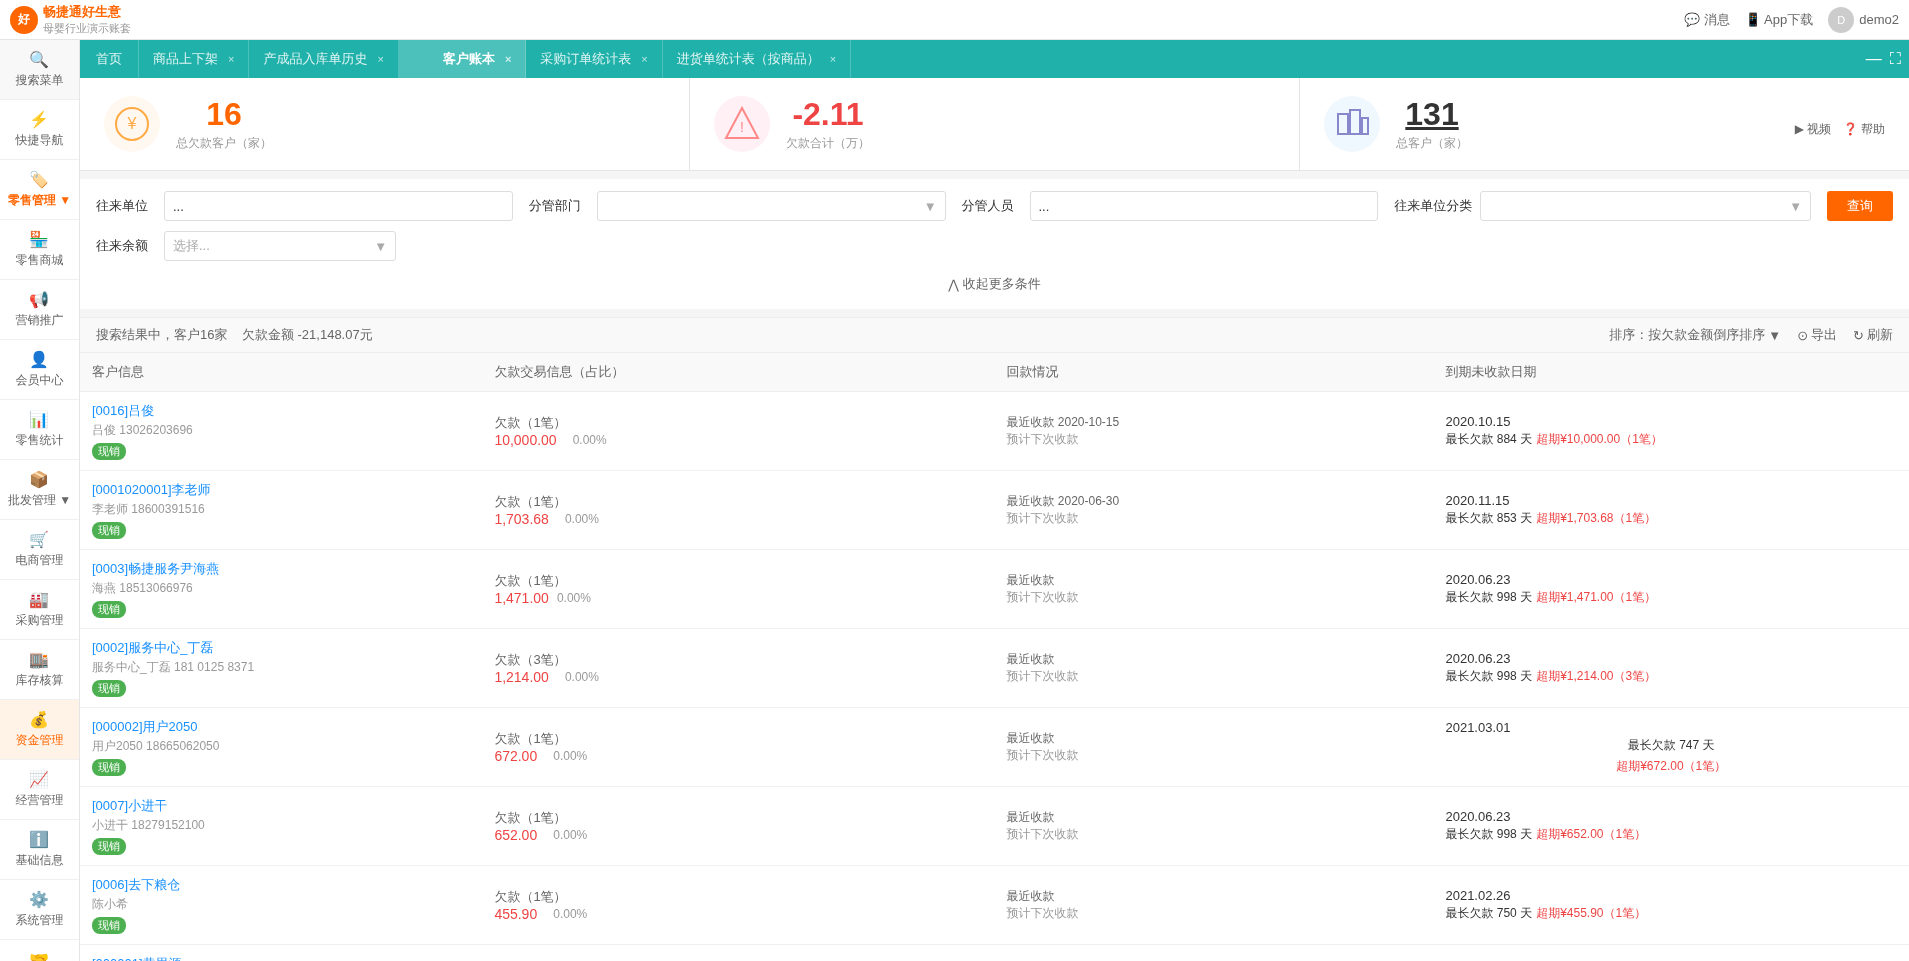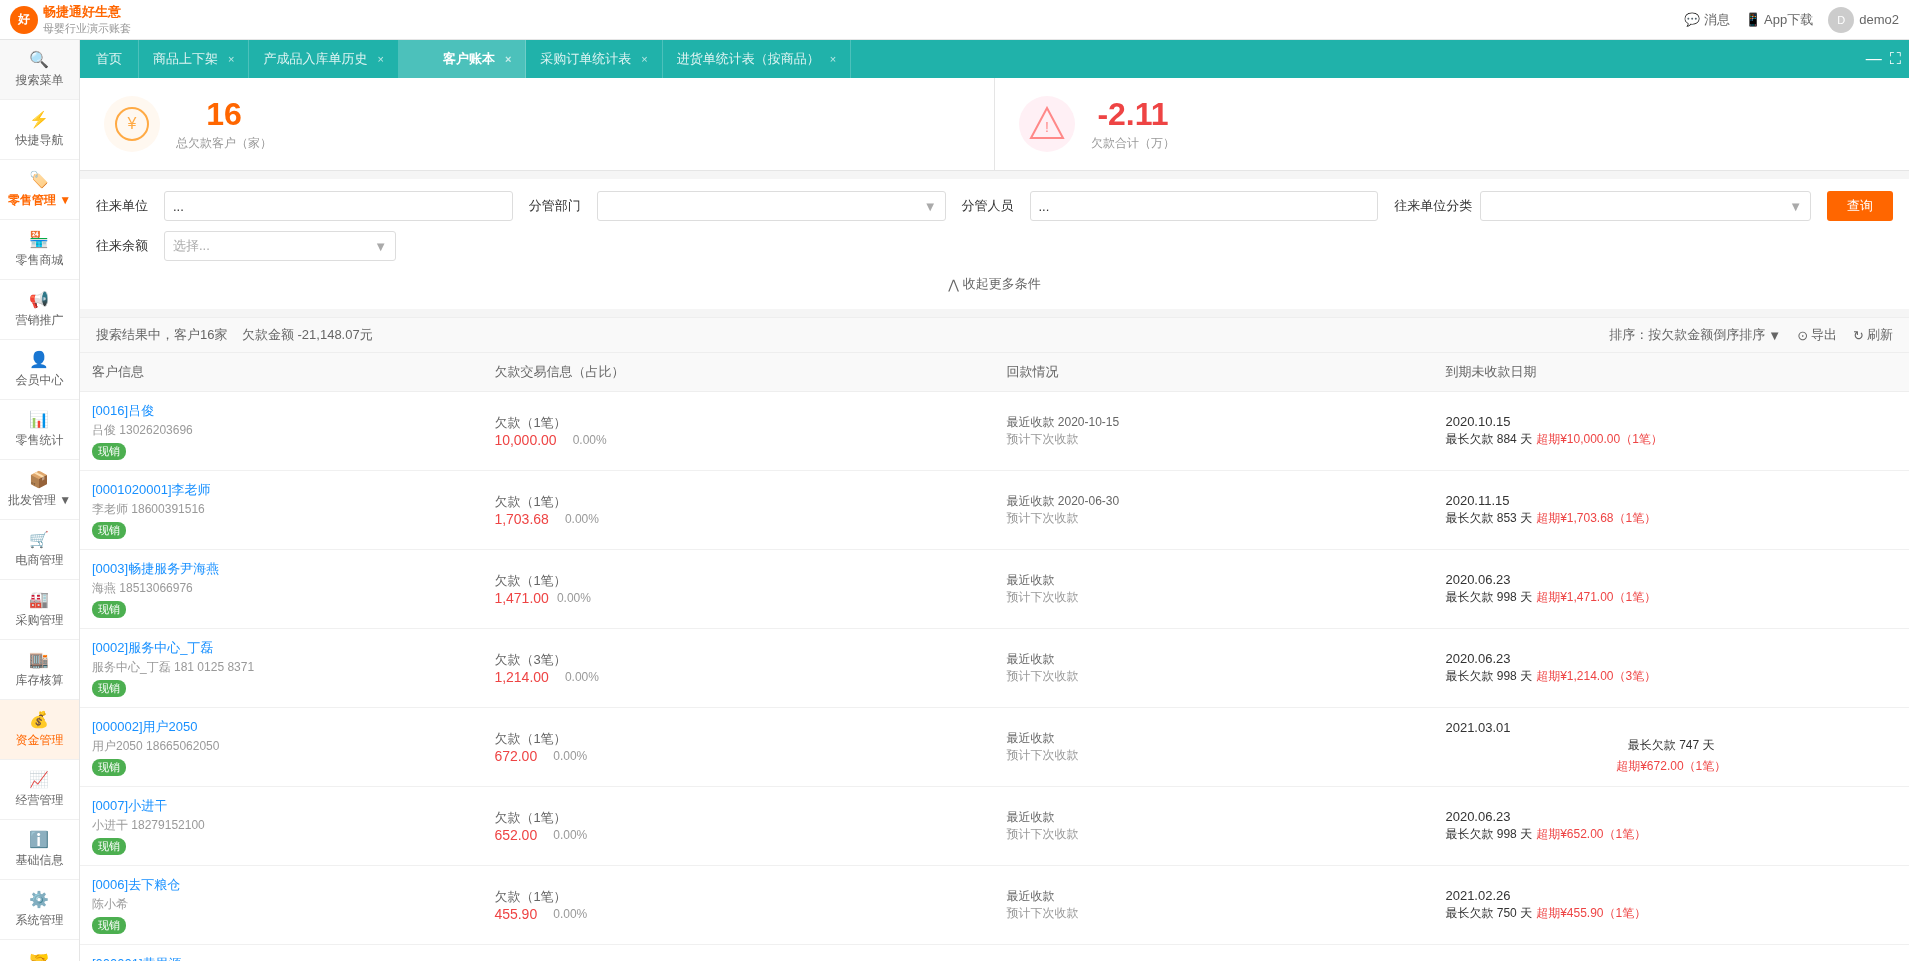--- a/index.html
+++ b/index.html
@@ -241,20 +241,43 @@
               <svg width="36" height="36" viewBox="0 0 36 36">
                 <polygon points="18,2 34,32 2,32" fill="none" stroke="#f88" stroke-width="2"></polygon>
                 <text x="18" y="26" text-anchor="middle" font-size="14" fill="#f88">!</text>
               </svg>
             </div>
             <div>
               <div class="stat-value red">-2.11</div>
               <div class="stat-label">欠款合计（万）</div>
             </div>
           </div>
+          <div class="stat-card">
+            <div class="stat-icon blue">
+              <svg width="36" height="36" viewBox="0 0 36 36">
+                <rect x="4" y="8" width="10" height="20" fill="none" stroke="#88c" stroke-width="2"></rect>
+                <rect x="16" y="4" width="10" height="24" fill="none" stroke="#88c" stroke-width="2"></rect>
+                <rect x="28" y="12" width="6" height="16" fill="none" stroke="#88c" stroke-width="2"></rect>
+              </svg>
+            </div>
+            <div>
+              <div class="stat-value black">131</div>
+              <div class="stat-label">总客户（家）</div>
+            </div>
+            <div class="stat-right-actions">
+              <span>
+                <span>▶</span>
+                <span>视频</span>
+              </span>
+              <span>
+                <span>❓</span>
+                <span>帮助</span>
+              </span>
+            </div>
+          </div>
         </div>
 
         <div class="filter-area">
           <div class="filter-row">
             <div class="filter-item">
               <span class="filter-label">往来单位</span>
               <div class="filter-input">
                 <span>...</span>
               </div>
             </div>

